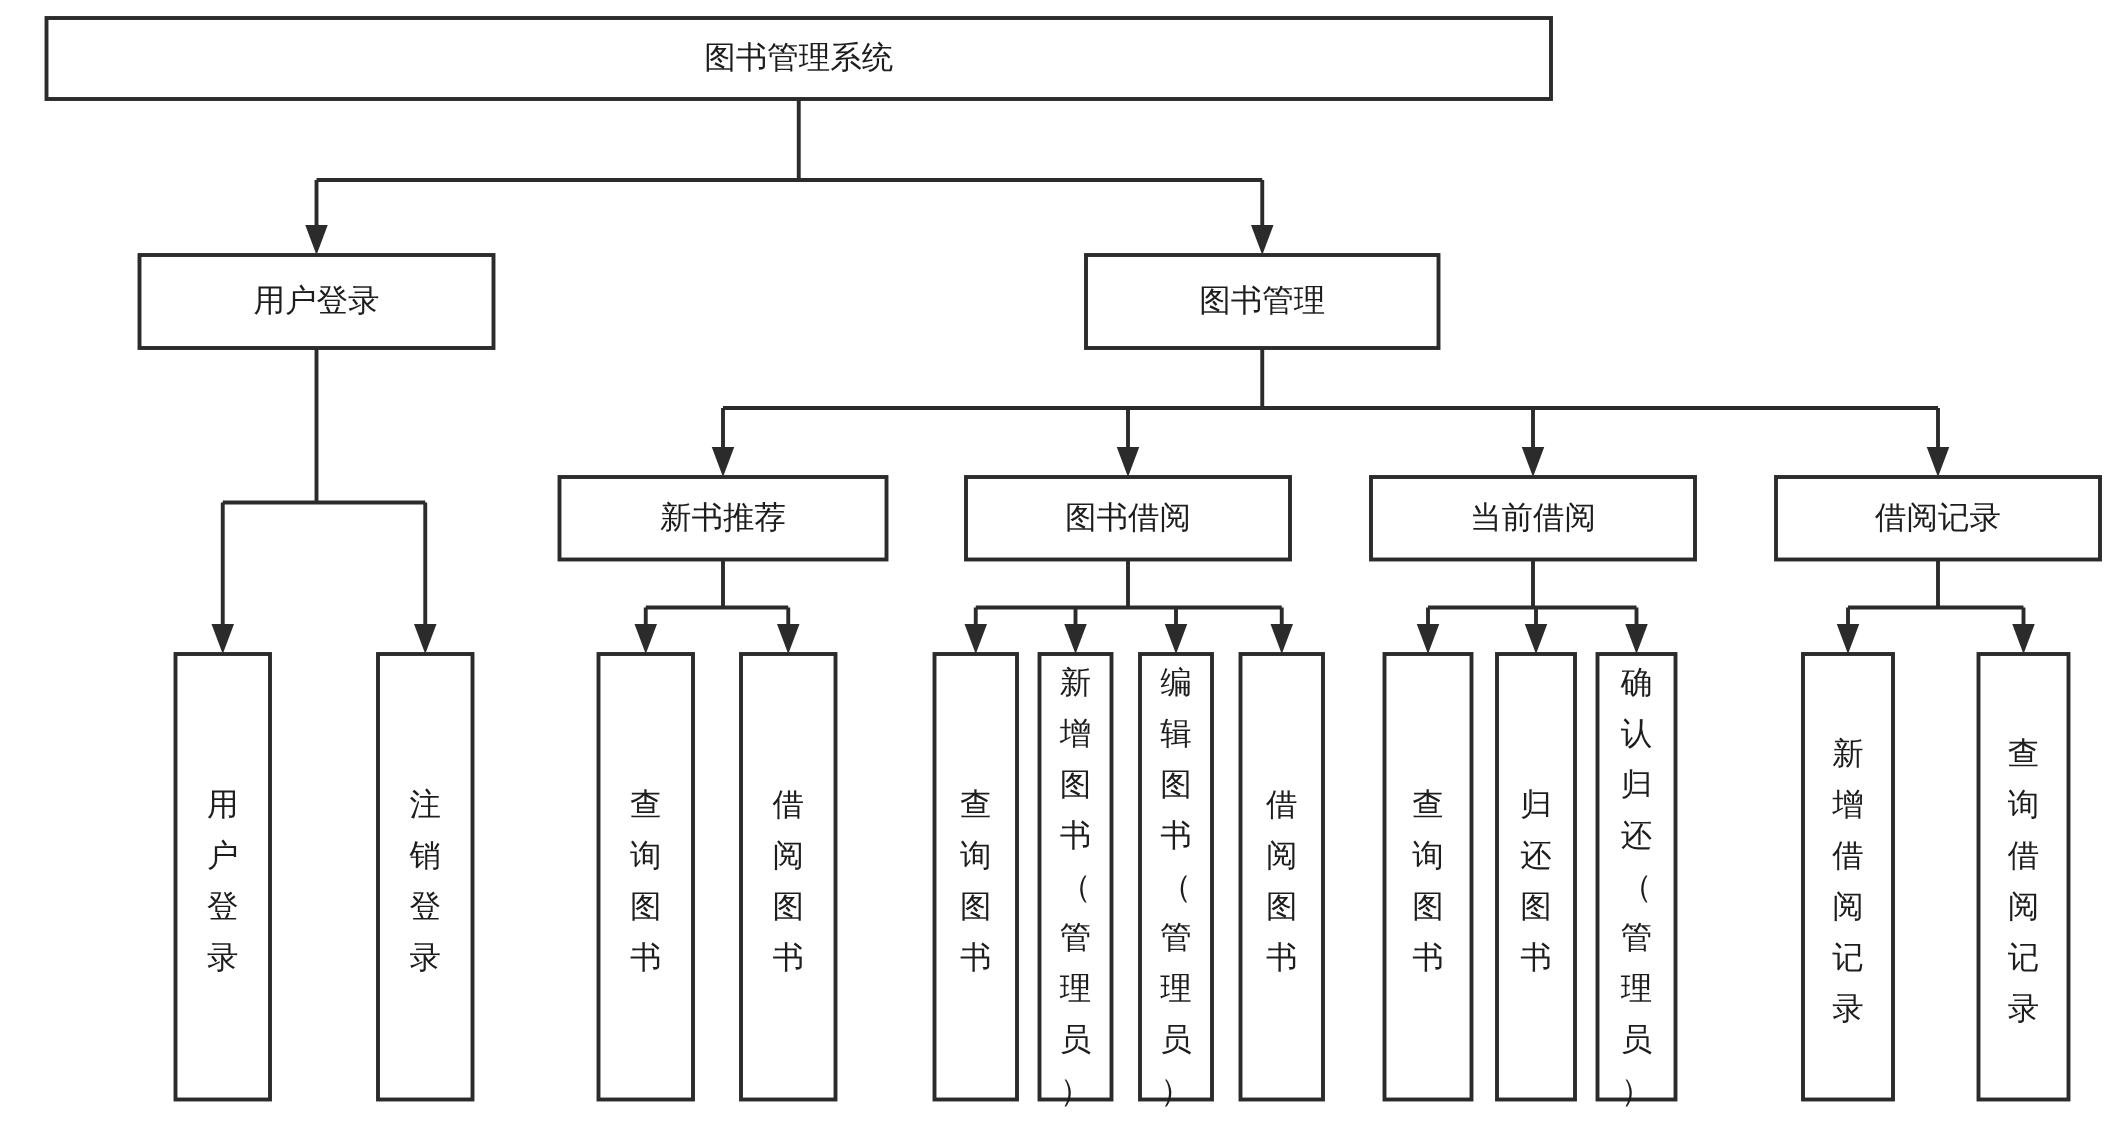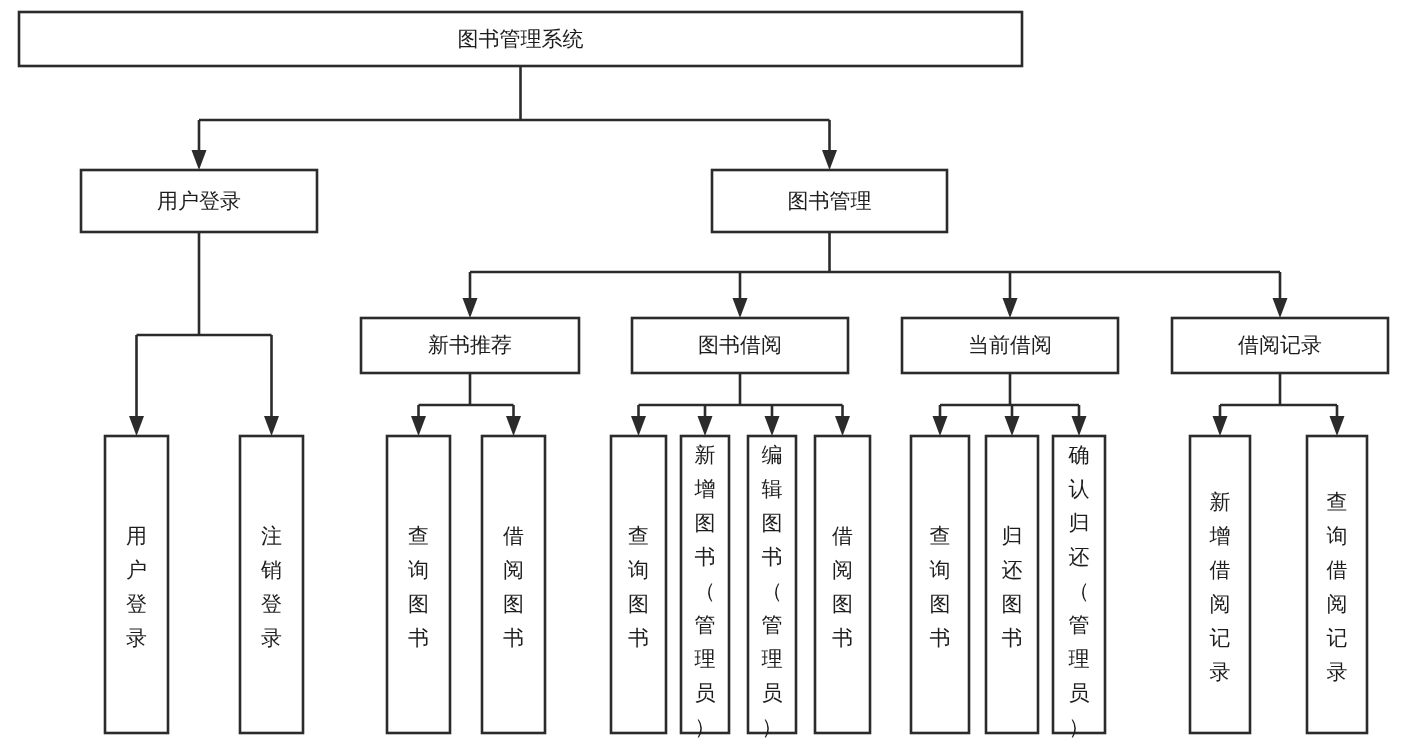--- a/index.html
+++ b/index.html
@@ -11,20 +11,21 @@
     width: 1405px;
     height: 747px;
     font-family: "Liberation Sans", "DejaVu Sans", sans-serif;
     overflow: hidden;
     position: relative;
   }
   #diagram-root {
     position: relative;
     width: 1268px;
     height: 747px;
+    margin-left: 12px;
   }
   svg.diagram-canvas {
     position: absolute;
     top: 0;
     left: 0;
     width: 1405px;
     height: 747px;
     display: block;
   }
   .node-box {

